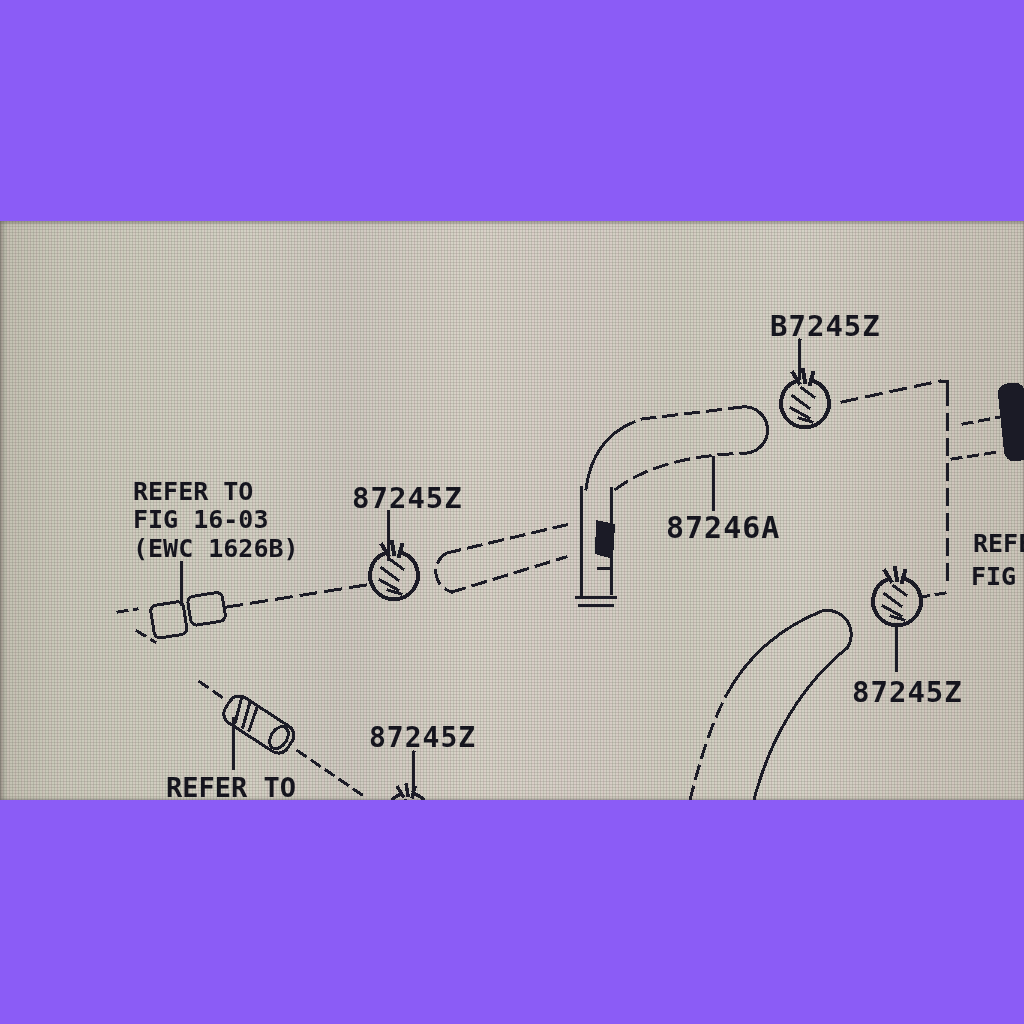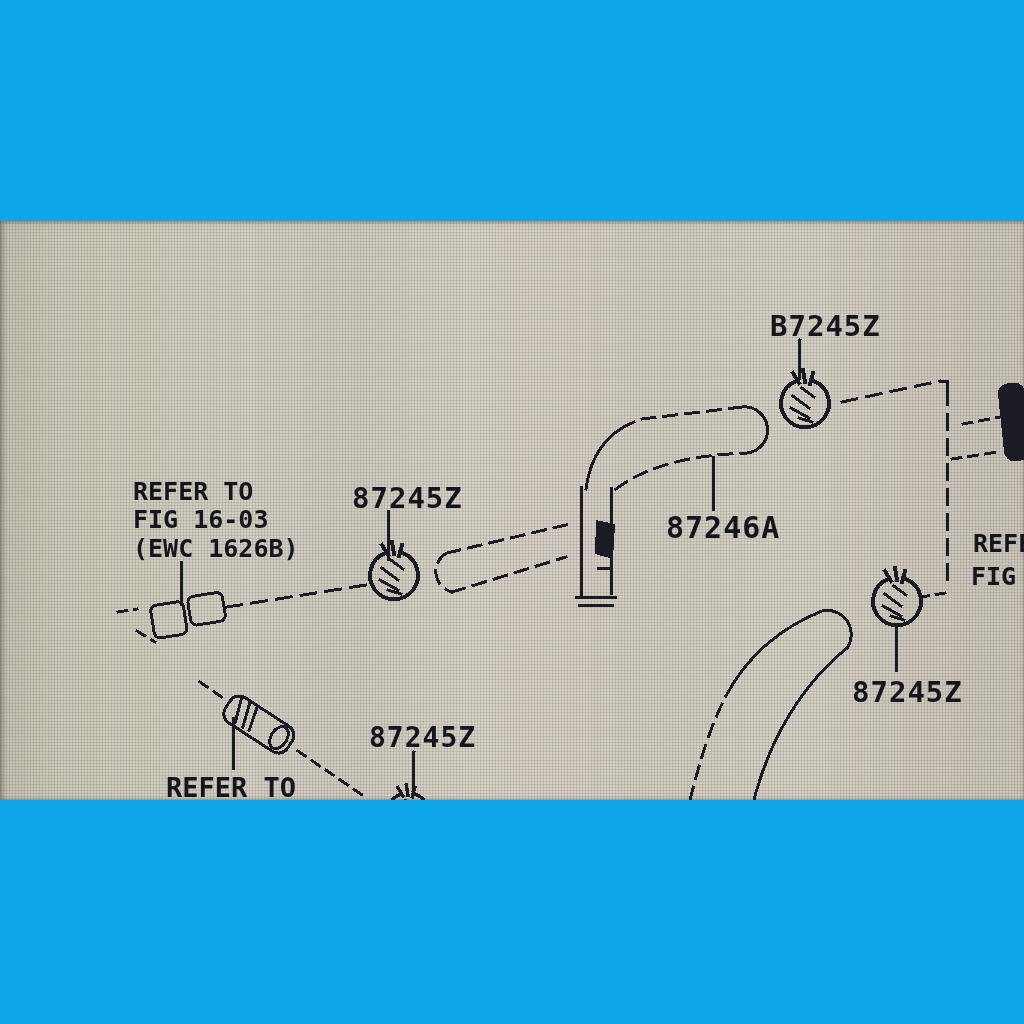--- a/index.html
+++ b/index.html
@@ -1,19 +1,19 @@
 <!DOCTYPE html>
 <html><head>
 <meta charset="utf-8">
 <style>
   html,body{margin:0;padding:0;background:#ffffff;}
   #stage{
     position:relative;
     width:1024px;height:1024px;
-    background:#0ea5e9;
+    background:#8b5cf6;
     overflow:hidden;
     font-family:"DejaVu Sans Mono","Liberation Mono",monospace;
   }
   
   #photo{
     position:absolute;
     left:0;top:221px;width:1024px;height:579px;
     overflow:hidden;
     background-color:#d6d0c5;
     background-image:

